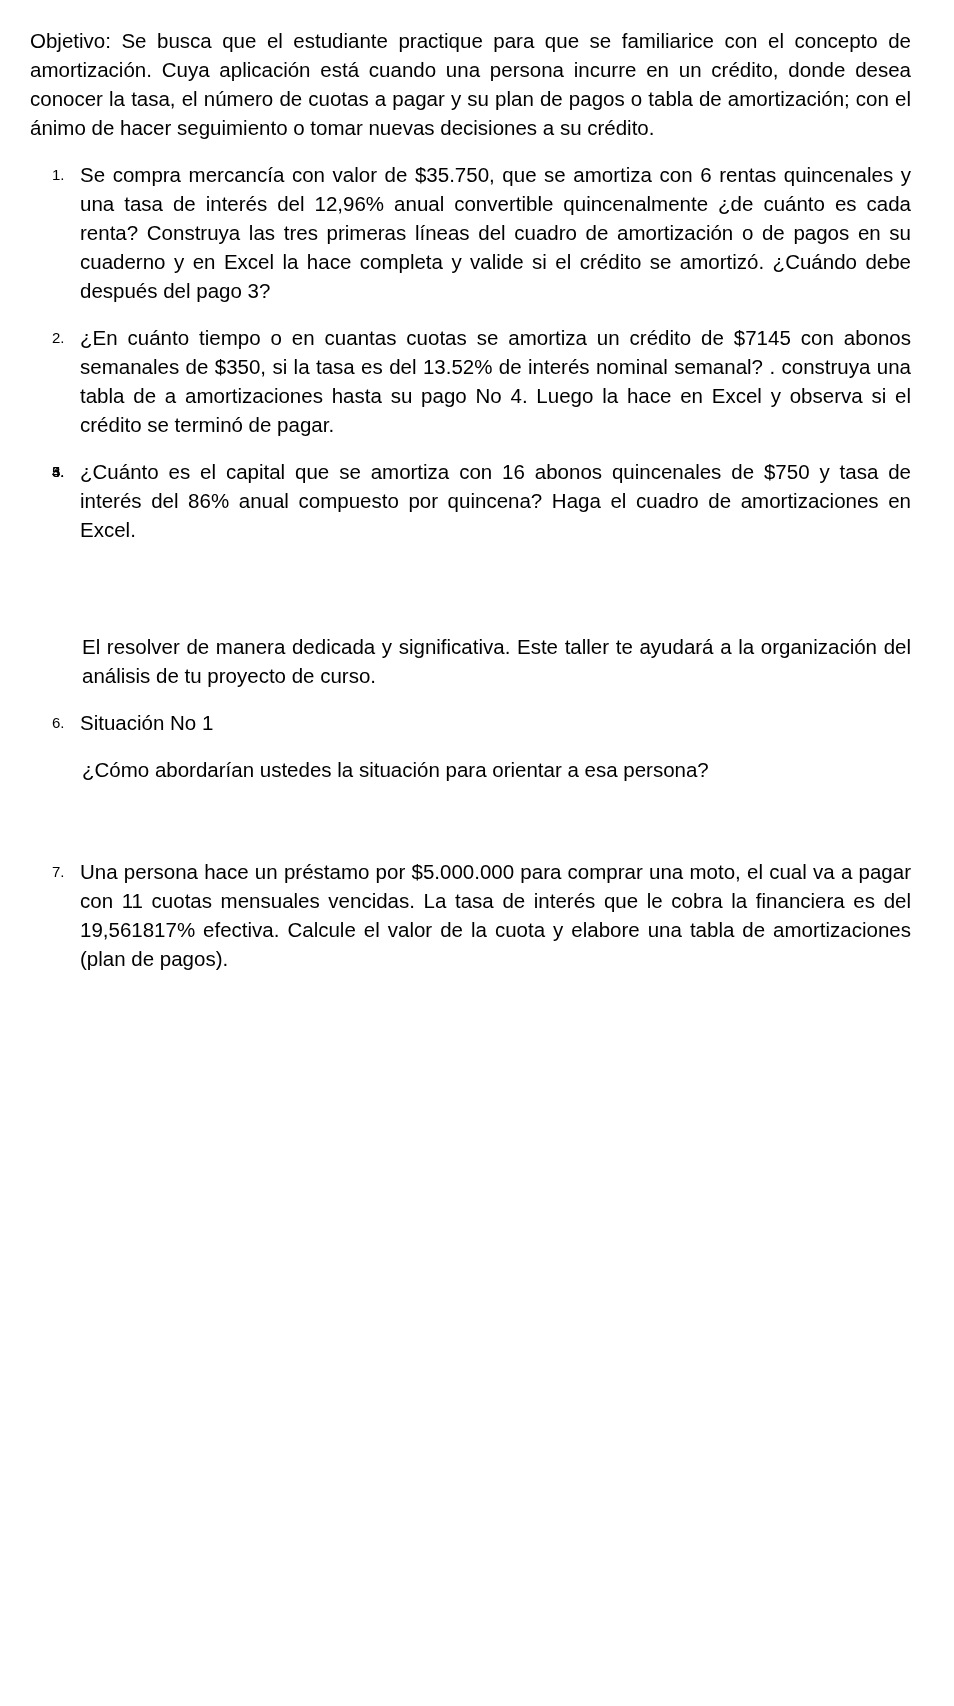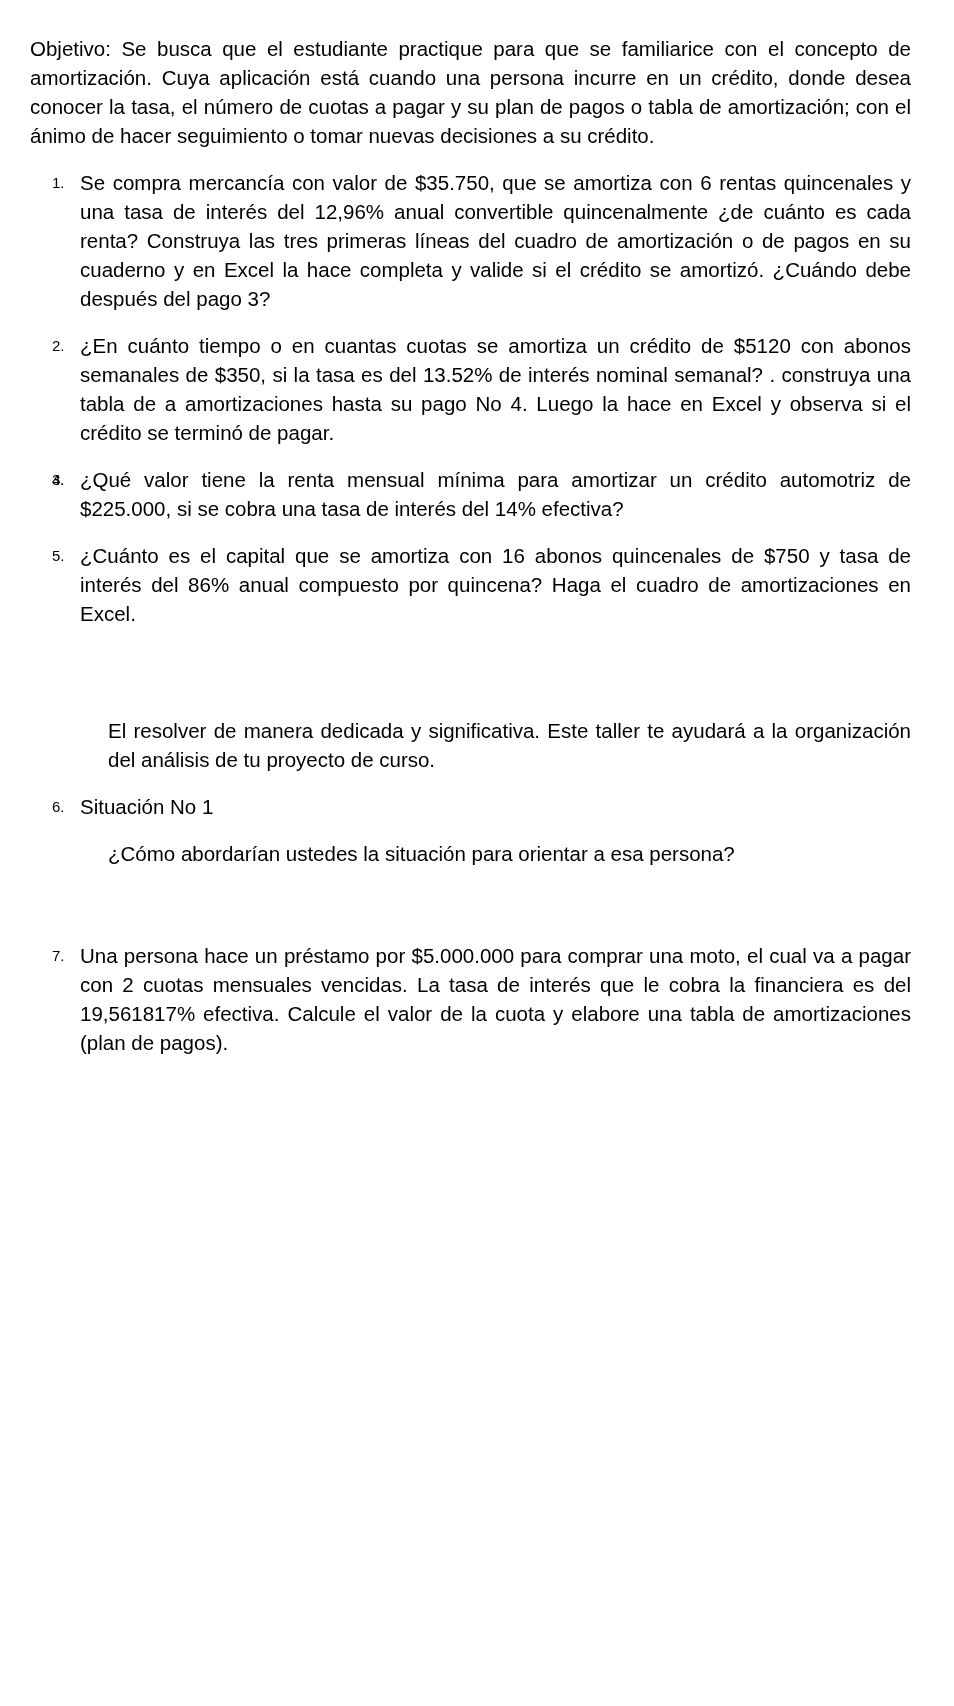--- a/index.html
+++ b/index.html
@@ -11,32 +11,32 @@
   body {
     width: 954px;
     font-family: "Liberation Sans", "DejaVu Sans", sans-serif;
     color: #000000;
   }
 
   .page {
     width: 941px;
     min-height: 1706px;
     background: #ffffff;
-    padding: 34px 30px 40px 30px;
+    padding: 26px 30px 40px 30px;
   }
 
   .para {
     font-size: 20.5px;
     line-height: 29px;
     text-align: justify;
     margin-bottom: 18px;
   }
 
   .para.indented {
-    margin-left: 78px;
+    margin-left: 52px;
   }
 
   .item {
     position: relative;
     padding-left: 50px;
     font-size: 20.5px;
     line-height: 29px;
     text-align: justify;
     margin-bottom: 18px;
   }
@@ -64,30 +64,29 @@
 
   <p class="para">Objetivo: Se busca que el estudiante practique para que se familiarice con el concepto de amortización. Cuya aplicación está cuando una persona incurre en un crédito, donde desea conocer la tasa, el número de cuotas a pagar y su plan de pagos o tabla de amortización; con el ánimo de hacer seguimiento o tomar nuevas decisiones a su crédito.</p>
 
   <div class="item">
     <span class="num">1.</span>
     <span>Se compra mercancía con valor de $35.750, que se amortiza con 6 rentas quincenales y una tasa de interés del 12,96% anual convertible quincenalmente ¿de cuánto es cada renta? Construya las tres primeras líneas del cuadro de amortización o de pagos en su cuaderno y en Excel la hace completa y valide si el crédito se amortizó.  ¿Cuándo debe después del pago 3?</span>
   </div>
 
   <div class="item">
     <span class="num">2.</span>
-    <span>¿En cuánto tiempo o en cuantas cuotas se amortiza un crédito de $5120 con abonos semanales de $350, si la tasa es del 13.52% de interés nominal semanal? . construya una tabla de a amortizaciones hasta su pago No 4. Luego la hace en Excel y observa si el crédito se terminó de pagar.</span>
+    <span>¿En cuánto tiempo o en cuantas cuotas se amortiza un crédito de $7145 con abonos semanales de $350, si la tasa es del 13.52% de interés nominal semanal? . construya una tabla de a amortizaciones hasta su pago No 4. Luego la hace en Excel y observa si el crédito se terminó de pagar.</span>
   </div>
 
   <div class="item">
     <span class="num">3.</span>
   </div>
 
   <div class="item">
     <span class="num">4.</span>
-    <span>¿Qué valor tiene la renta mensual mínima para amortizar un crédito automotriz de $225.000, si se cobra una tasa de interés del 14% efectiva?</span>
   </div>
 
   <div class="item">
     <span class="num">5.</span>
     <span>¿Cuánto es el capital que se amortiza con 16 abonos quincenales de $750 y tasa de interés del 86% anual compuesto por quincena? Haga el cuadro de amortizaciones en Excel.</span>
   </div>
 
   <div class="spacer-lg"></div>
 
   <p class="para indented">El resolver de manera dedicada y significativa. Este taller te ayudará a la organización del análisis de tu proyecto de curso.</p>
@@ -98,16 +97,16 @@
   </div>
 
 
 
   <p class="para indented">¿Cómo abordarían ustedes la situación para orientar a esa persona?</p>
 
   <div class="spacer-md"></div>
 
   <div class="item">
     <span class="num">7.</span>
-    <span>Una persona hace un préstamo por $5.000.000 para comprar una moto, el cual va a pagar con 2 cuotas mensuales vencidas. La tasa de interés que le cobra la financiera es del 19,561817% efectiva. Calcule el valor de la cuota y elabore una tabla de amortizaciones (plan de pagos).</span>
+    <span>Una persona hace un préstamo por $5.000.000 para comprar una moto, el cual va a pagar con 11 cuotas mensuales vencidas. La tasa de interés que le cobra la financiera es del 19,561817% efectiva. Calcule el valor de la cuota y elabore una tabla de amortizaciones (plan de pagos).</span>
   </div>
 
 </div>
 
 </body></html>

